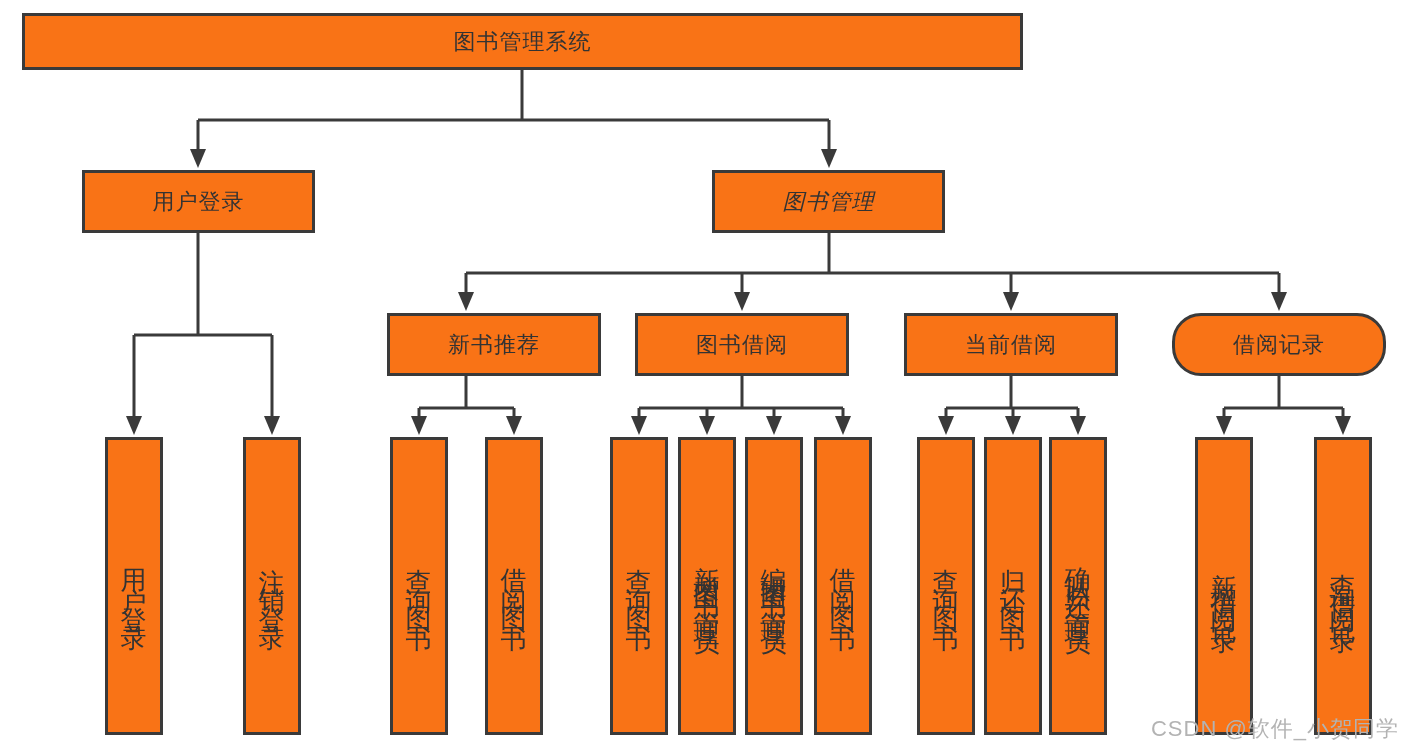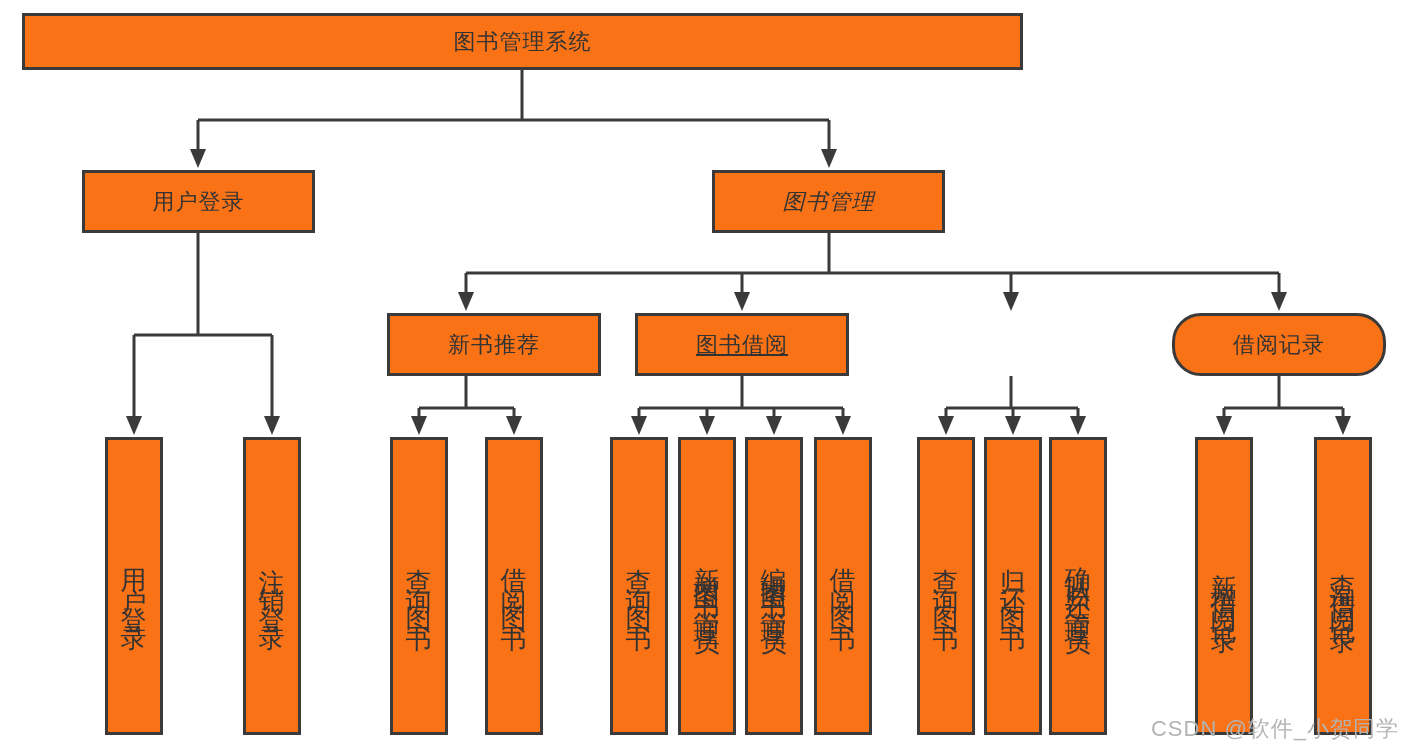--- a/index.html
+++ b/index.html
@@ -44,21 +44,21 @@
   .leaf.len6 .vtext { letter-spacing: 11px; }
   .leaf.len8 .vtext { letter-spacing: 9px; }
 
   
   #n-root   { left: 22px;  top: 13px;  width: 1001px; height: 57px; }
   
   #n-user   { left: 82px;  top: 170px; width: 233px;  height: 63px; }
   #n-mgmt   { left: 712px; top: 170px; width: 233px;  height: 63px; font-style: italic; }
   
   #n-newrec { left: 359px;  top: 313px; width: 214px; height: 63px; margin-left: 28px; }
-  #n-borrow { left: 635px;  top: 313px; width: 214px; height: 63px; text-decoration: underline; }
+  #n-borrow { left: 635px;  top: 313px; width: 214px; height: 63px; }
   #n-current{ left: 904px;  top: 313px; width: 214px; height: 63px; }
   #n-record { left: 1172px; top: 313px; width: 214px; height: 63px; border-radius: 29px; }
   
   #n-ul1 { left: 105px; }
   #n-ul2 { left: 243px; }
   #n-nb1 { left: 390px; }
   #n-nb2 { left: 485px; }
   #n-bb1 { left: 610px; }
   #n-bb2 { left: 678px; }
   #n-bb3 { left: 745px; }
@@ -135,20 +135,23 @@
   <div class="node hnode" id="n-mgmt">
     <span>图书管理</span>
   </div>
 
   <div class="node hnode" id="n-newrec">
     <span>新书推荐</span>
   </div>
   <div class="node hnode" id="n-borrow">
     <span>图书借阅</span>
   </div>
+  <div class="node hnode" id="n-current">
+    <span>当前借阅</span>
+  </div>
   <div class="node hnode" id="n-record">
     <span>借阅记录</span>
   </div>
 
   <div class="node leaf" id="n-ul1">
     <span class="vtext">用户登录</span>
   </div>
   <div class="node leaf" id="n-ul2">
     <span class="vtext">注销登录</span>
   </div>

